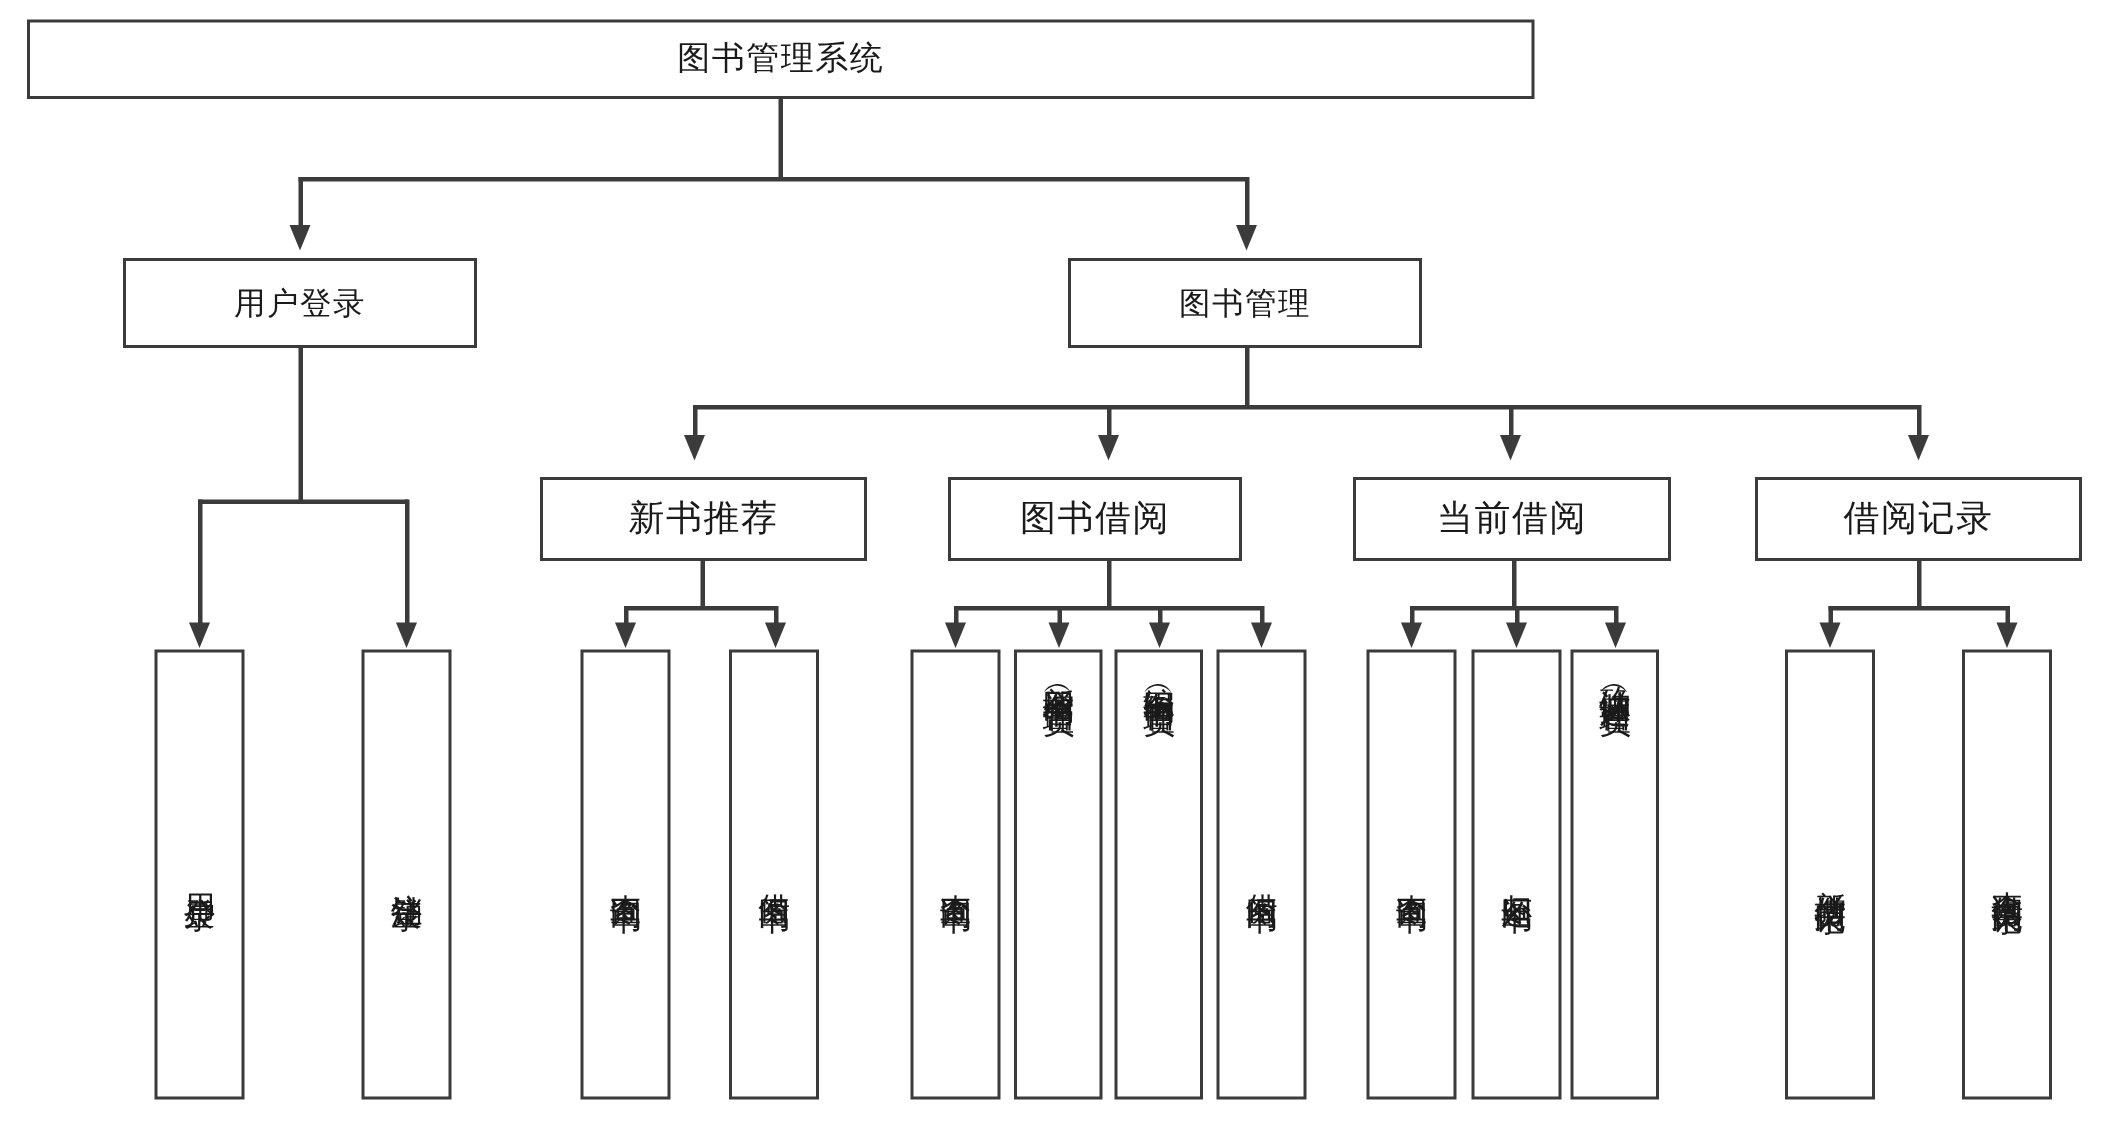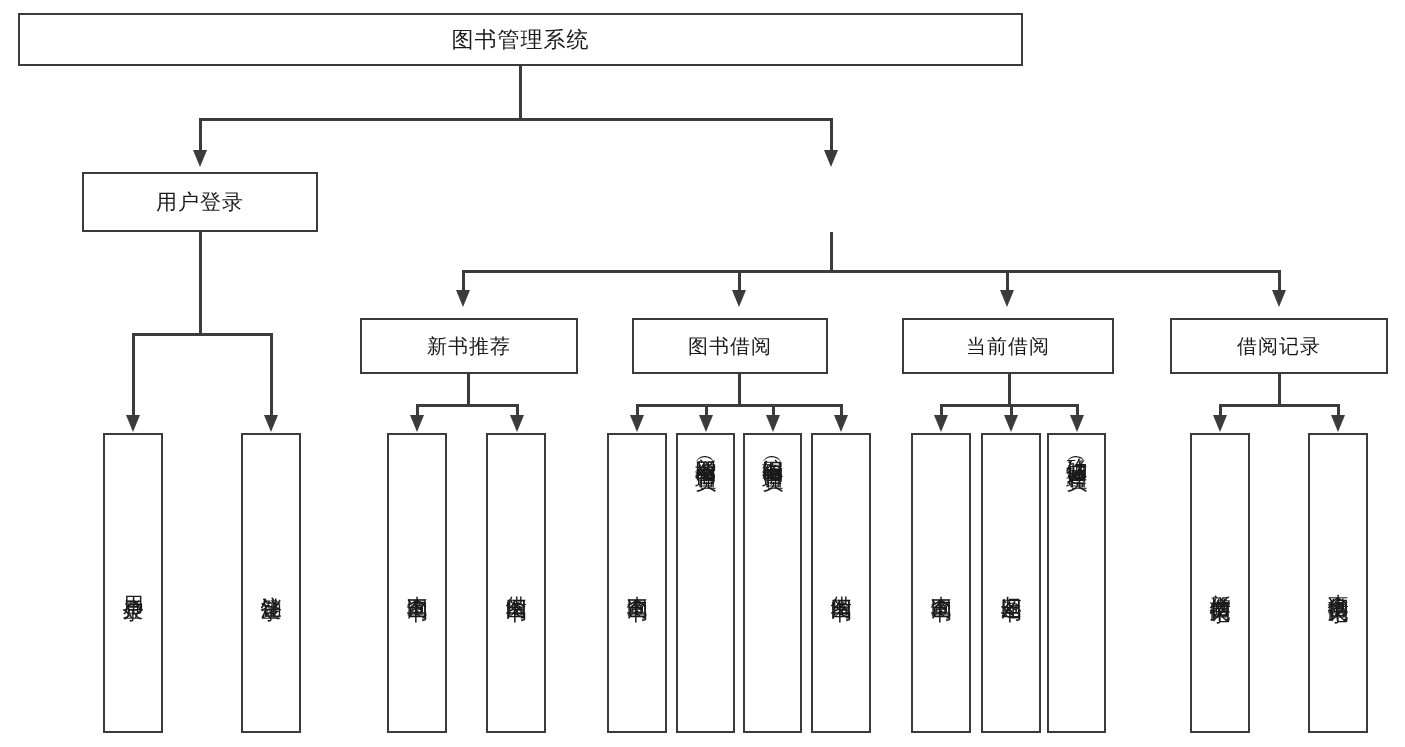--- a/index.html
+++ b/index.html
@@ -28,21 +28,21 @@
   }
   .node .label {
     font-size: 21px;
     line-height: 1.15;
     letter-spacing: 1px;
     white-space: nowrap;
   }
   
   .node.root .label { font-size: 22px; }
   .node.lvl2 .label { font-size: 21px; }
-  .node.lvl3 .label { font-size: 20px; }
+  .node.lvl3 .label { font-size: 24px; }
 
   
   .node.leaf {
     align-items: flex-start;
     justify-content: center;
     padding-top: 6px;
   }
   .node.leaf .label {
     writing-mode: vertical-rl;
     text-orientation: upright;
@@ -101,20 +101,23 @@
   <div class="edge h" style="left:199px; top:118px; width:633px;"></div>
   <div class="edge v" style="left:199px; top:118px; height:33px;"></div>
   <div class="arrow" style="left:193px; top:150px;"></div>
   <div class="edge v" style="left:830px; top:118px; height:33px;"></div>
   <div class="arrow" style="left:824px; top:150px;"></div>
 
   <div class="node lvl2" style="left:82px; top:172px; width:236px; height:60px;">
     <span class="label">用户登录</span>
   </div>
 
+  <div class="node lvl2" style="left:712px; top:172px; width:236px; height:60px;">
+    <span class="label">图书管理</span>
+  </div>
 
   <div class="edge v" style="left:199px; top:232px; height:103px;"></div>
   <div class="edge h" style="left:132px; top:333px; width:140px;"></div>
   <div class="edge v" style="left:132px; top:333px; height:84px;"></div>
   <div class="arrow" style="left:126px; top:415px;"></div>
   <div class="edge v" style="left:270px; top:333px; height:84px;"></div>
   <div class="arrow" style="left:264px; top:415px;"></div>
 
   <div class="edge v" style="left:830px; top:232px; height:40px;"></div>
   <div class="edge h" style="left:462px; top:270px; width:818px;"></div>

